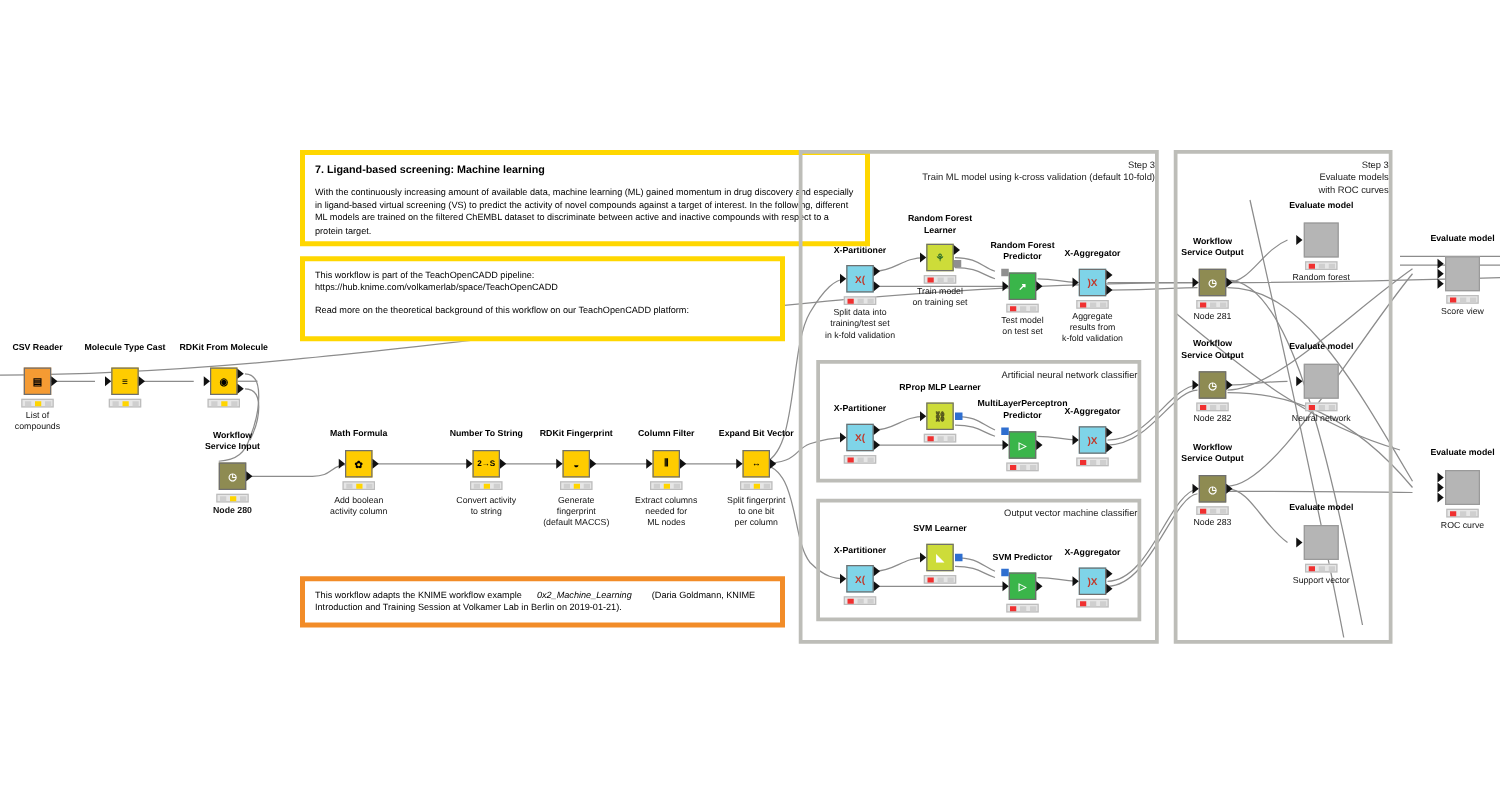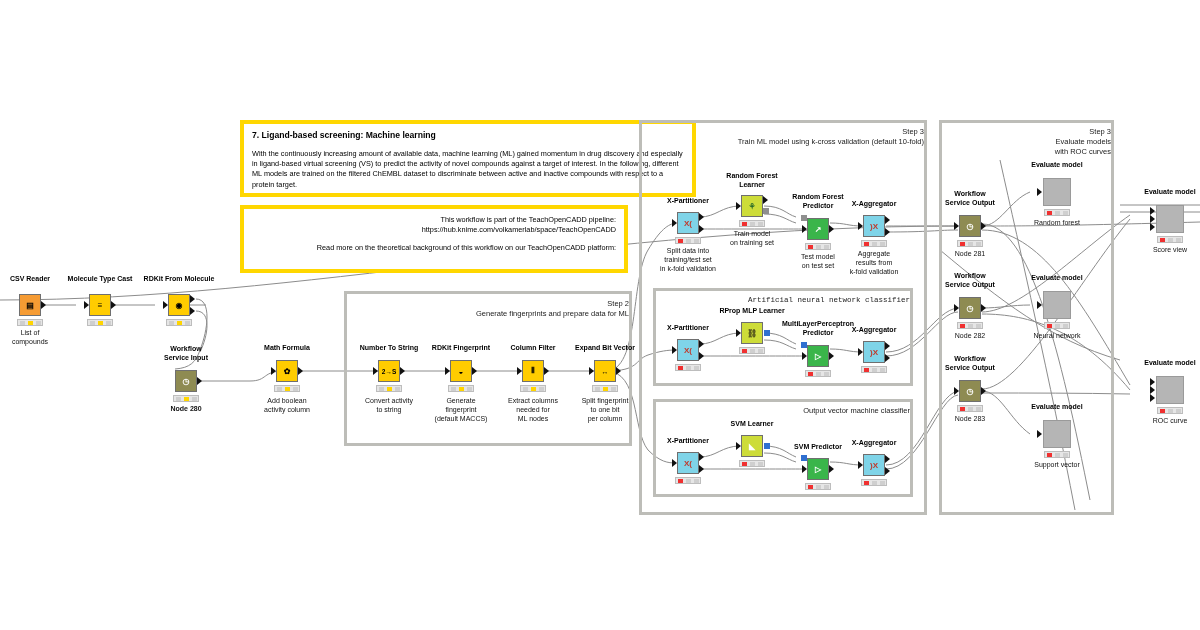--- a/index.html
+++ b/index.html
@@ -129,43 +129,48 @@
     <path d="M1120,212 L1200,212"></path>
   </svg>
 
   <div class="annot yellow" style="left:240px;top:120px;width:456px;height:77px;">
     <div class="inner">
       <div class="title">7. Ligand-based screening: Machine learning</div>
       <p>With the continuously increasing amount of available data, machine learning (ML) gained momentum in drug discovery and especially in ligand-based virtual screening (VS) to predict the activity of novel compounds against a target of interest. In the following, different ML models are trained on the filtered ChEMBL dataset to discriminate between active and inactive compounds with respect to a protein target.</p>
     </div>
   </div>
 
-  <div class="annot yellow" style="left:240px;top:205px;width:388px;height:68px;text-align:right;">
+  <div class="annot yellow" style="left:240px;top:205px;width:388px;height:68px;">
     <div class="inner">
       <p>This workflow is part of the TeachOpenCADD pipeline:</p>
       <p>https://hub.knime.com/volkamerlab/space/TeachOpenCADD</p>
       <p class="gap">Read more on the theoretical background of this workflow on our TeachOpenCADD platform:</p>
     </div>
   </div>
 
-
-
-  <div class="group" style="left:344px;top:291px;width:288px;height:155px;">
-    <div class="group-title" style="top:5px;white-space:pre-line;">Step 2
-Generate fingerprints and prepare data for ML</div>
-  </div>
+  <div class="annot orange" style="left:240px;top:461px;width:388px;height:41px;">
+    <div class="inner">
+      <p>
+        <span>This workflow adapts the KNIME workflow example</span>
+        <span class="ital" style="margin:0 14px 0 10px;">0x2_Machine_Learning</span>
+        <span>(Daria Goldmann, KNIME Introduction and Training Session at Volkamer Lab in Berlin on 2019-01-21).</span>
+      </p>
+    </div>
+  </div>
+
+
 
   <div class="group" style="left:639px;top:120px;width:288px;height:395px;">
     <div class="group-title" style="top:4px;white-space:pre-line;">Step 3
 Train ML model using k-cross validation (default 10-fold)</div>
   </div>
 
 
   <div class="group" style="left:653px;top:288px;width:260px;height:98px;">
-    <div class="group-title" style="top:4px;font-family:Liberation Mono, monospace;">Artificial neural network classifier</div>
+    <div class="group-title" style="top:4px;">Artificial neural network classifier</div>
   </div>
 
   <div class="group" style="left:653px;top:399px;width:260px;height:98px;">
     <div class="group-title" style="top:4px;">Output vector machine classifier</div>
   </div>
 
   <div class="group" style="left:939px;top:120px;width:175px;height:395px;">
     <div class="group-title" style="top:4px;white-space:pre-line;">Step 3
 Evaluate models
 with ROC curves</div>

